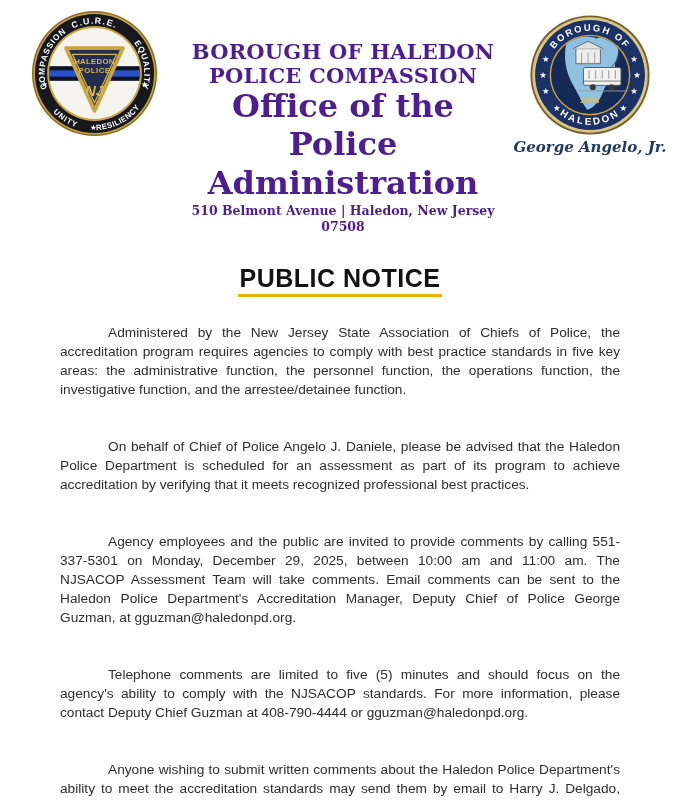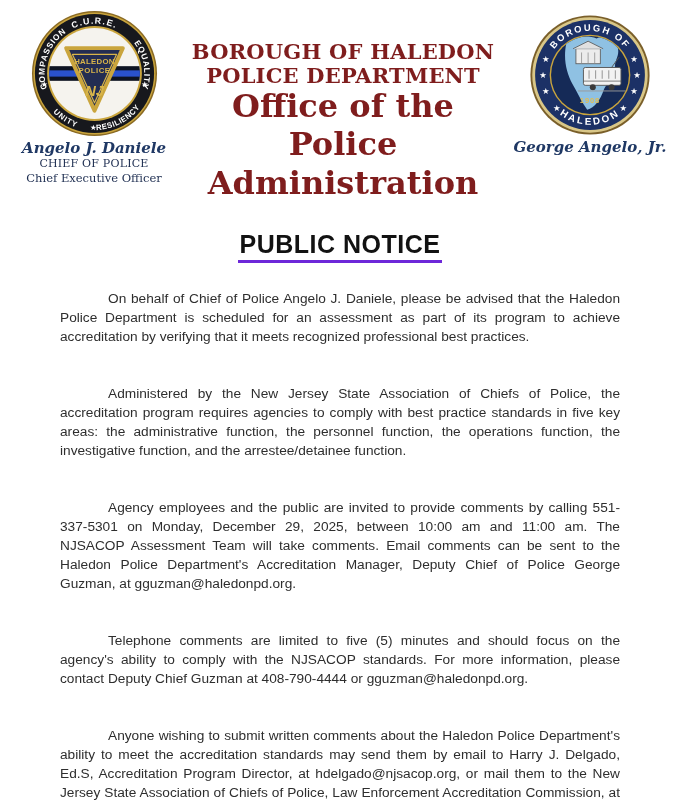--- a/index.html
+++ b/index.html
@@ -16,31 +16,31 @@
   .seal { display:block; margin:0 auto; }
   .seal text { font-family:"Liberation Sans", sans-serif; }
 
   .caption { margin-top:3px; font-family:"DejaVu Serif", serif; color:#1f3864; }
   .caption .name { font-size:15px; font-weight:bold; font-style:italic; line-height:1.15; }
   .caption .role  { font-size:11px;  color:#1d2d50; line-height:1.25; letter-spacing:0.2px; }
   .caption .role2 { font-size:11.5px; color:#1d2d50; line-height:1.25; }
 
   .agency {
     flex:1 1 auto; text-align:center; padding-top:30px;
-    font-family:"DejaVu Serif", serif; font-weight:bold; color:#7f1d1d;
+    font-family:"DejaVu Serif", serif; font-weight:bold; color:#4c1d95;
   }
   .agency .line   { font-size:21px; line-height:1.12; letter-spacing:0.2px; }
   .agency .office { font-size:32px; line-height:1.2; }
   .agency .address{ font-size:12.5px; line-height:1.3; margin-top:1px; }
 
   
   .notice-title { text-align:center; margin:22px 0 0 0; }
   .notice-title span {
     display:inline-block; font-size:25px; font-weight:bold; color:#121212;
-    letter-spacing:0.5px; border-bottom:3px solid #6d28d9; padding:0 2px 1px 2px;
+    letter-spacing:0.5px; border-bottom:3px solid #eab308; padding:0 2px 1px 2px;
   }
 
   
   .body-text { padding:0 60px; margin-top:26px; }
   .body-text p {
     margin:0 0 38px 0; font-size:13.7px; line-height:19px; color:#2e2e2e;
     text-align:justify; text-indent:48px;
   }
   .body-text p:last-child { margin-bottom:0; }
 </style>
@@ -89,31 +89,27 @@
         </text>
         <text font-size="7.5" fill="#ffffff" text-anchor="middle">
           <textPath href="#lBot" startOffset="49%">★</textPath>
         </text>
         <text font-size="8" font-weight="bold" fill="#ffffff" letter-spacing="0.4" text-anchor="middle">
           <textPath href="#lBot" startOffset="73%">RESILIENCY</textPath>
         </text>
         <text x="13.5" y="79" font-size="8" fill="#ffffff" text-anchor="middle">★</text>
         <text x="116.5" y="79" font-size="8" fill="#ffffff" text-anchor="middle">★</text>
       </svg>
-      <div class="caption">
-        <div class="name">Angelo J. Daniele</div>
-        <div class="role">CHIEF OF POLICE</div>
-        <div class="role2">Chief Executive Officer</div>
-      </div>
     </div>
 
     <div class="agency">
       <div class="line">BOROUGH OF HALEDON</div>
-      <div class="line">POLICE DEPARTMENT</div>
+      <div class="line">POLICE COMPASSION</div>
       <div class="office">Office of the Police Administration</div>
+      <div class="address">510 Belmont Avenue | Haledon, New Jersey 07508</div>
     </div>
 
     <div class="seal-col right">
       <svg class="seal" width="122" height="122" viewBox="0 0 130 130">
         <defs>
           <path id="rTop" d="M 22.4 84.9 A 47 47 0 1 1 107.6 84.9" fill="none"></path>
           <path id="rBot" d="M 19.1 91.5 A 53 53 0 0 0 110.9 91.5" fill="none"></path>
           <clipPath id="rClip">
               <circle cx="65" cy="65" r="41.5"></circle>
             </clipPath>
@@ -171,20 +167,20 @@
         <div class="name">George Angelo, Jr.</div>
       </div>
     </div>
   </header>
 
   <h1 class="notice-title" style="margin:22px 0 0 0;">
     <span>PUBLIC NOTICE</span>
   </h1>
 
   <main class="body-text">
+    <p>Administered by the New Jersey State Association of Chiefs of Police, the accreditation program requires agencies to comply with best practice standards in five key areas: the administrative function, the personnel function, the operations function, the investigative function, and the arrestee/detainee function.</p>
     <p>On behalf of Chief of Police Angelo J. Daniele, please be advised that the Haledon Police Department is scheduled for an assessment as part of its program to achieve accreditation by verifying that it meets recognized professional best practices.</p>
-    <p>Administered by the New Jersey State Association of Chiefs of Police, the accreditation program requires agencies to comply with best practice standards in five key areas: the administrative function, the personnel function, the operations function, the investigative function, and the arrestee/detainee function.</p>
     <p>Agency employees and the public are invited to provide comments by calling 551-337-5301 on Monday, December 29, 2025, between 10:00 am and 11:00 am. The NJSACOP Assessment Team will take comments. Email comments can be sent to the Haledon Police Department's Accreditation Manager, Deputy Chief of Police George Guzman, at gguzman@haledonpd.org.</p>
     <p>Telephone comments are limited to five (5) minutes and should focus on the agency's ability to comply with the NJSACOP standards. For more information, please contact Deputy Chief Guzman at 408-790-4444 or gguzman@haledonpd.org.</p>
     <p>Anyone wishing to submit written comments about the Haledon Police Department's ability to meet the accreditation standards may send them by email to Harry J. Delgado, Ed.S, Accreditation Program Director, at hdelgado@njsacop.org, or mail them to the New Jersey State Association of Chiefs of Police, Law Enforcement Accreditation Commission, at 751 Route 73 North, Suite 12, Marlton, N.J. 08053. 08053.</p>
   </main>
 
 </div>
 
 </body></html>

